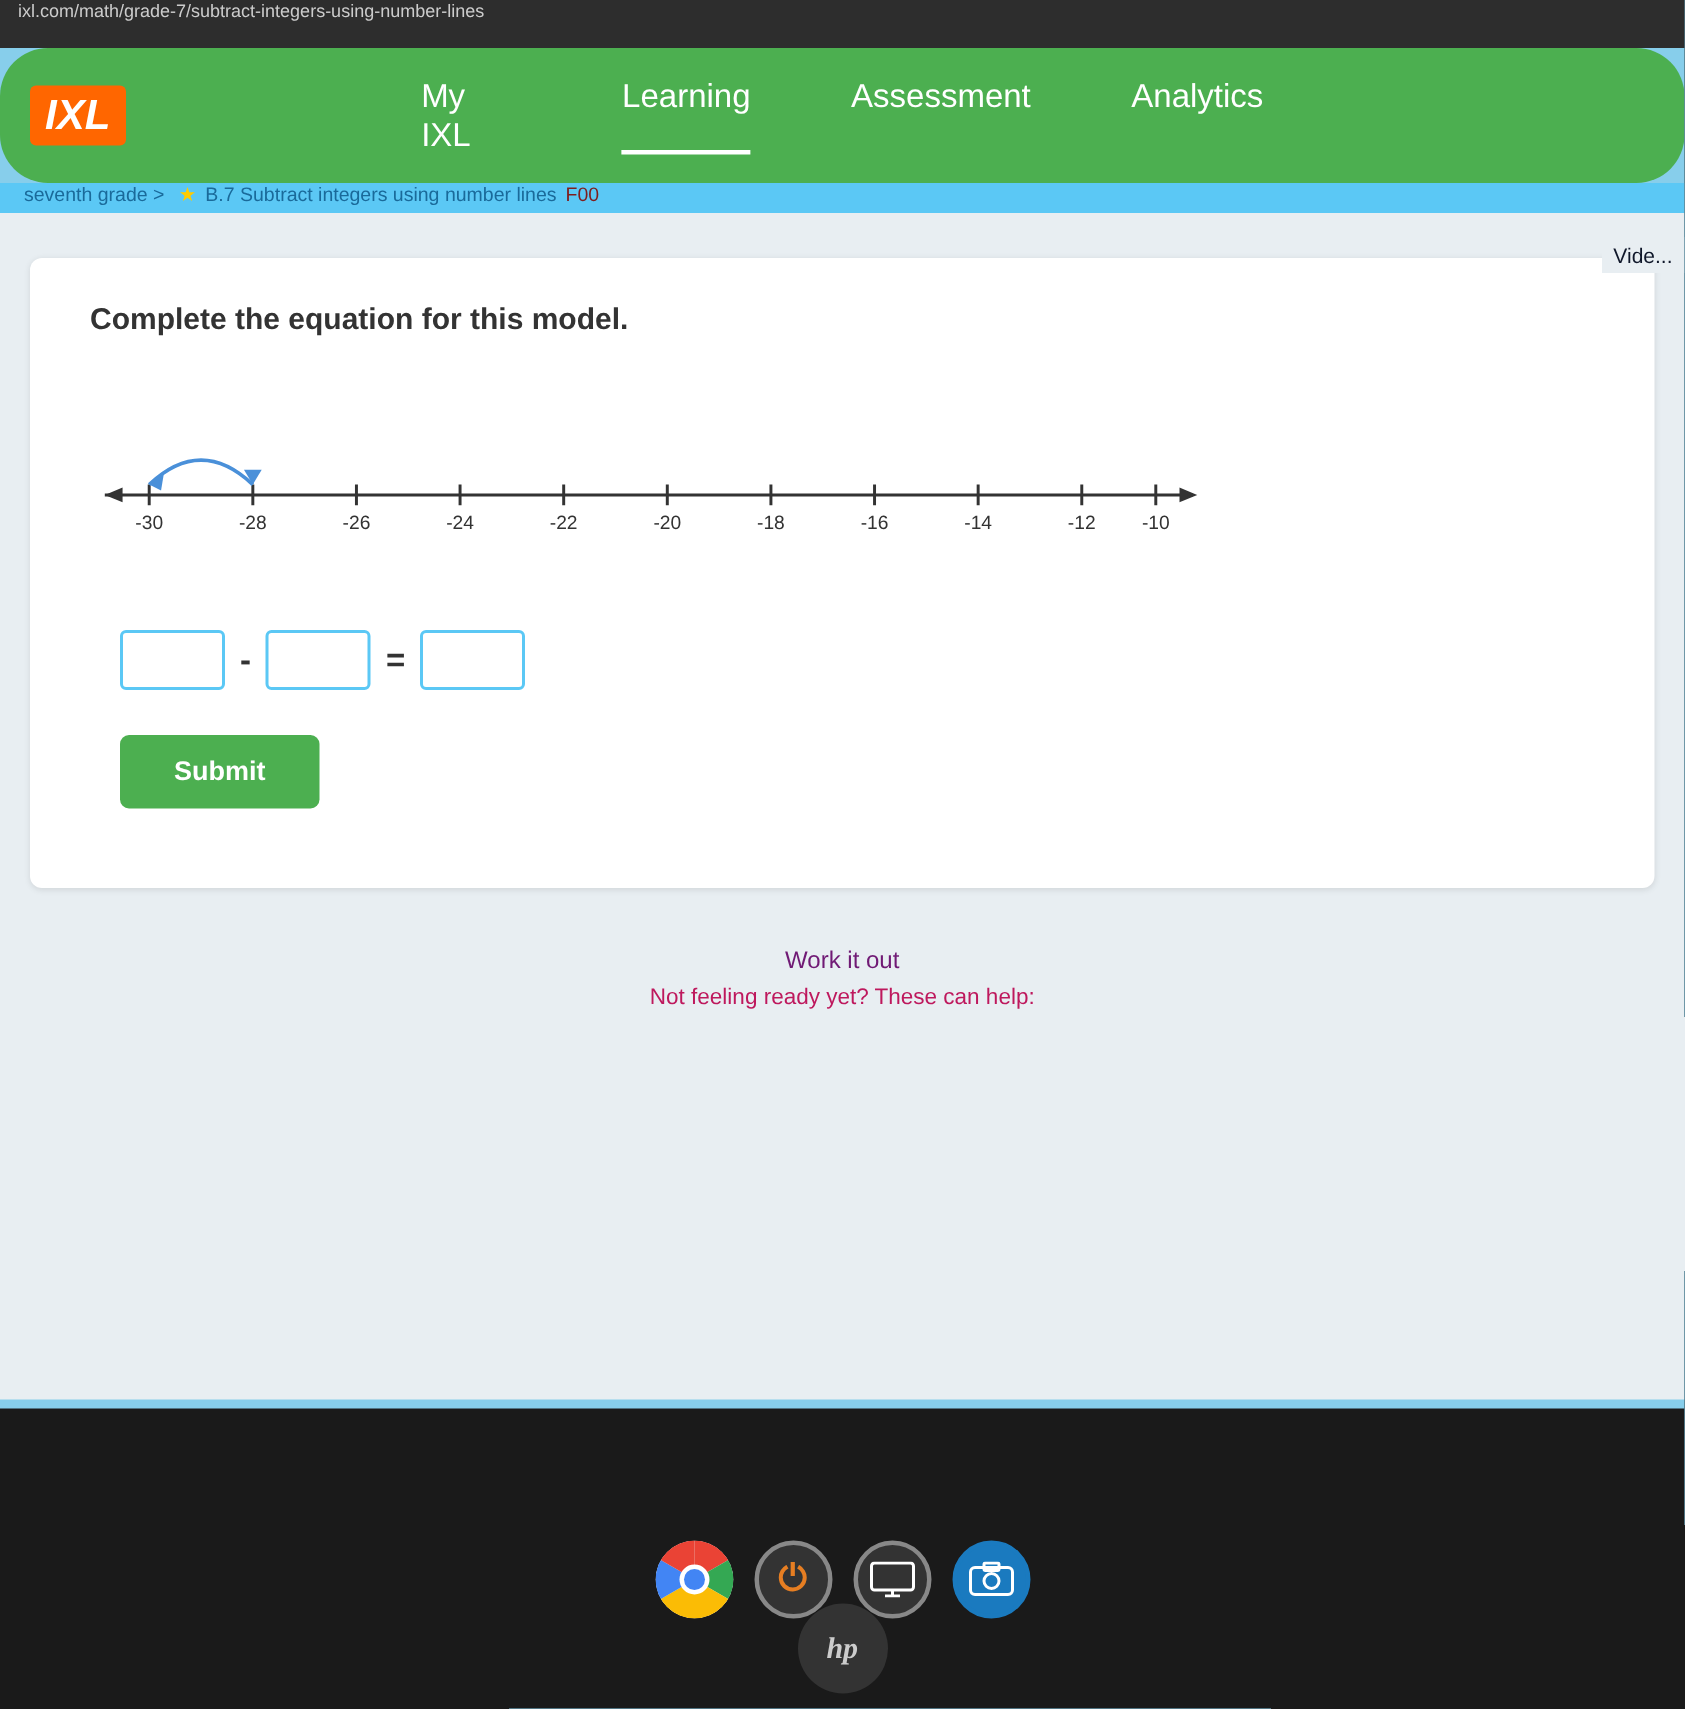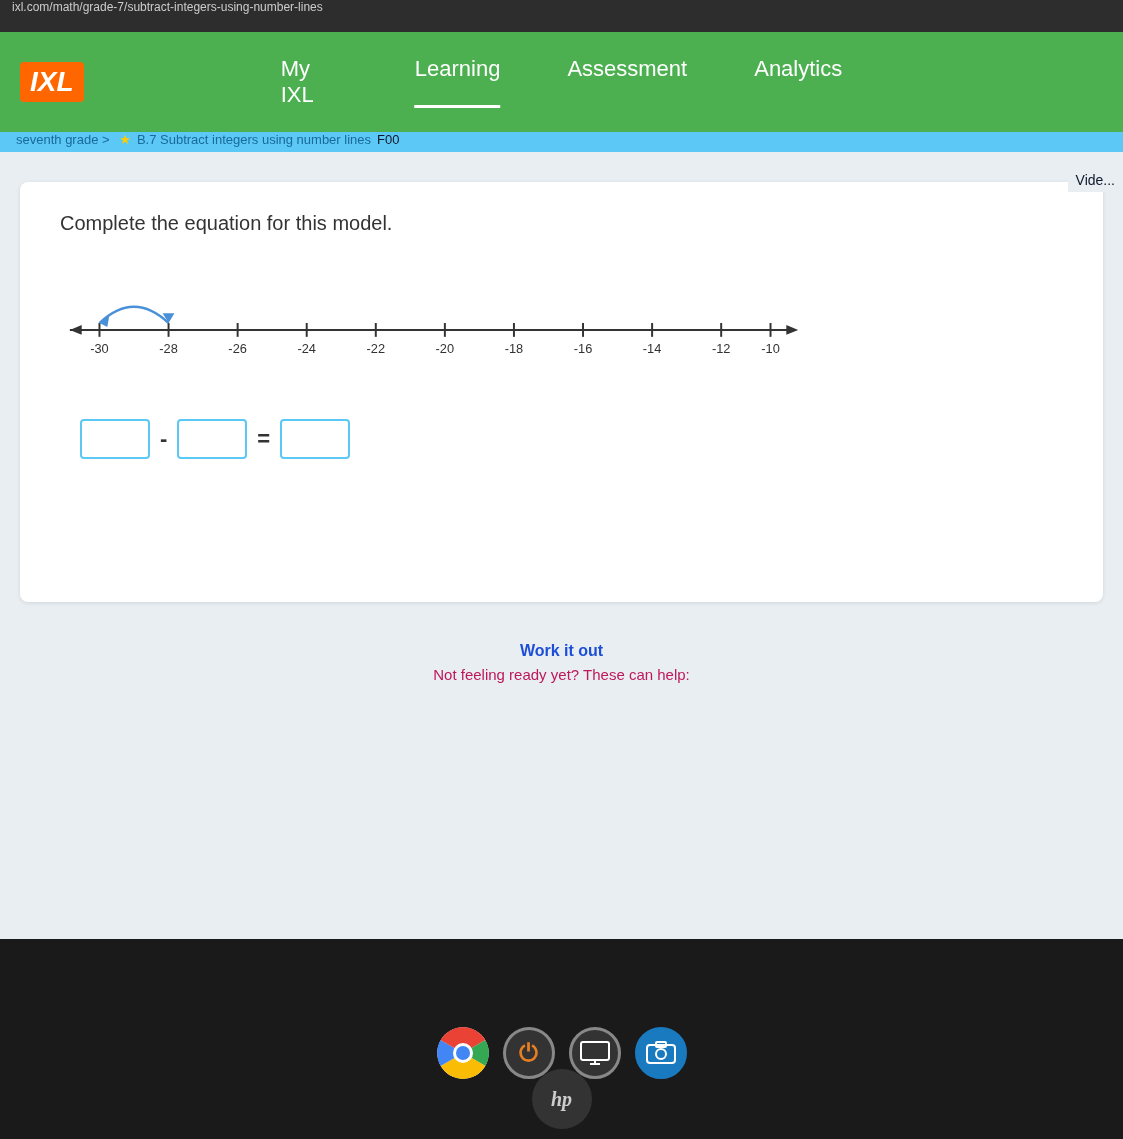--- a/index.html
+++ b/index.html
@@ -33,25 +33,26 @@
       left: 0;
       right: 0;
       bottom: 200px;
       background: #87ceeb;
       overflow: hidden;
     }
 
     
     .ixl-header {
       background: #4caf50;
-      height: 100px;
+      height: 90px;
       display: flex;
       align-items: center;
       padding: 0 20px;
       position: relative;
+      border-radius: 32px;
     }
 
     .ixl-logo {
       background: #ff6600;
       color: white;
       font-size: 28px;
       font-weight: bold;
       padding: 4px 10px;
       border-radius: 4px;
       font-style: italic;
@@ -93,21 +94,21 @@
       color: #ffcc00;
       margin: 0 6px;
     }
 
     .breadcrumb-link {
       color: #1a6a9a;
       text-decoration: none;
     }
 
     .breadcrumb-current {
-      color: #0f172a;
+      color: #7f1d1d;
       margin-left: 6px;
     }
 
     
     .content-area {
       background: #e8eef2;
       min-height: calc(100% - 116px);
       padding: 20px;
       position: relative;
     }
@@ -128,22 +129,22 @@
       border-radius: 8px;
       padding: 30px 40px;
       margin-top: 10px;
       min-height: 420px;
       box-shadow: 0 1px 4px rgba(0,0,0,0.1);
     }
 
     .question-text {
       font-size: 20px;
       color: #333;
-      margin-bottom: 20px;
-      font-weight: 400;
+      margin-bottom: 30px;
+      font-weight: 700;
     }
 
     
     .number-line-container {
       position: relative;
       margin: 20px 0 30px 0;
       padding: 30px 0 20px 0;
     }
 
     .number-line-svg {
@@ -189,23 +190,23 @@
       margin-left: 20px;
     }
 
     
     .work-it-out {
       text-align: center;
       margin-top: 40px;
     }
 
     .work-it-out-link {
-      color: #1d4ed8;
+      color: #701a75;
       font-size: 16px;
-      font-weight: 700;
+      font-weight: 400;
       text-decoration: none;
       display: block;
       margin-bottom: 6px;
     }
 
     .work-it-out-text {
       color: #be185d;
       font-size: 15px;
     }
 
@@ -362,20 +363,21 @@
       
       <div class="equation-row">
         <input class="eq-input" type="text" style="">
         <span class="eq-operator">-</span>
         <input class="eq-input" type="text" style="">
         <span class="eq-operator">=</span>
         <input class="eq-input" type="text" style="">
       </div>
 
       
+      <button class="submit-btn">Submit</button>
 
     </div>
 
     <div class="work-it-out">
       <a class="work-it-out-link">Work it out</a>
       <span class="work-it-out-text">Not feeling ready yet? These can help:</span>
     </div>
 
   </div>
 </div>

